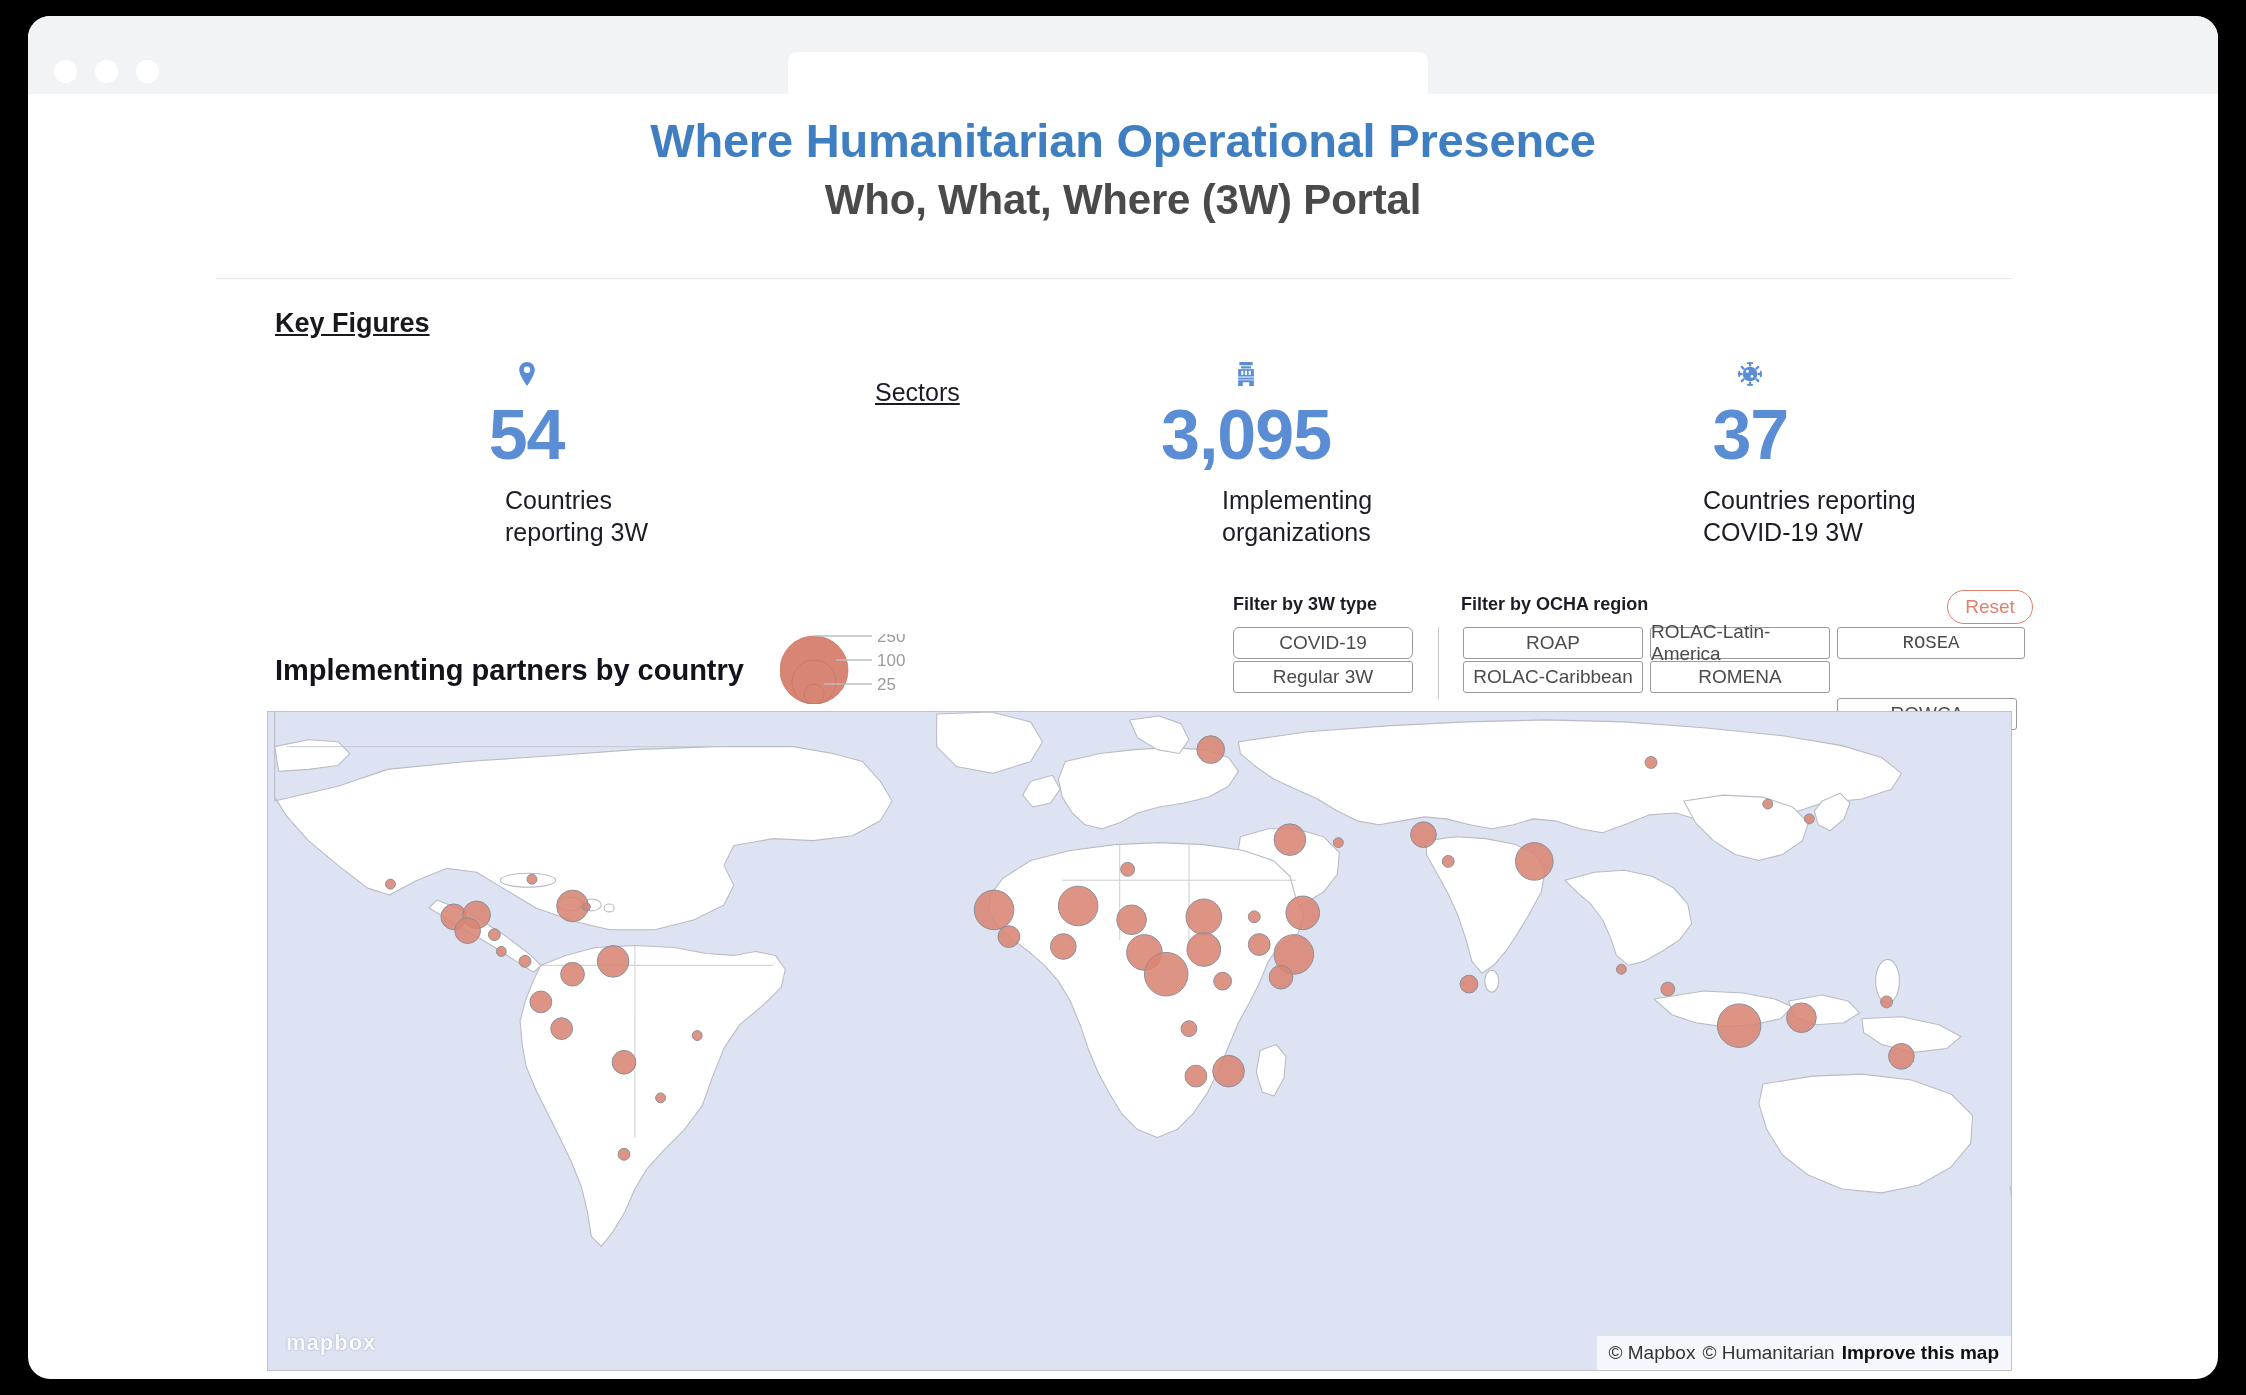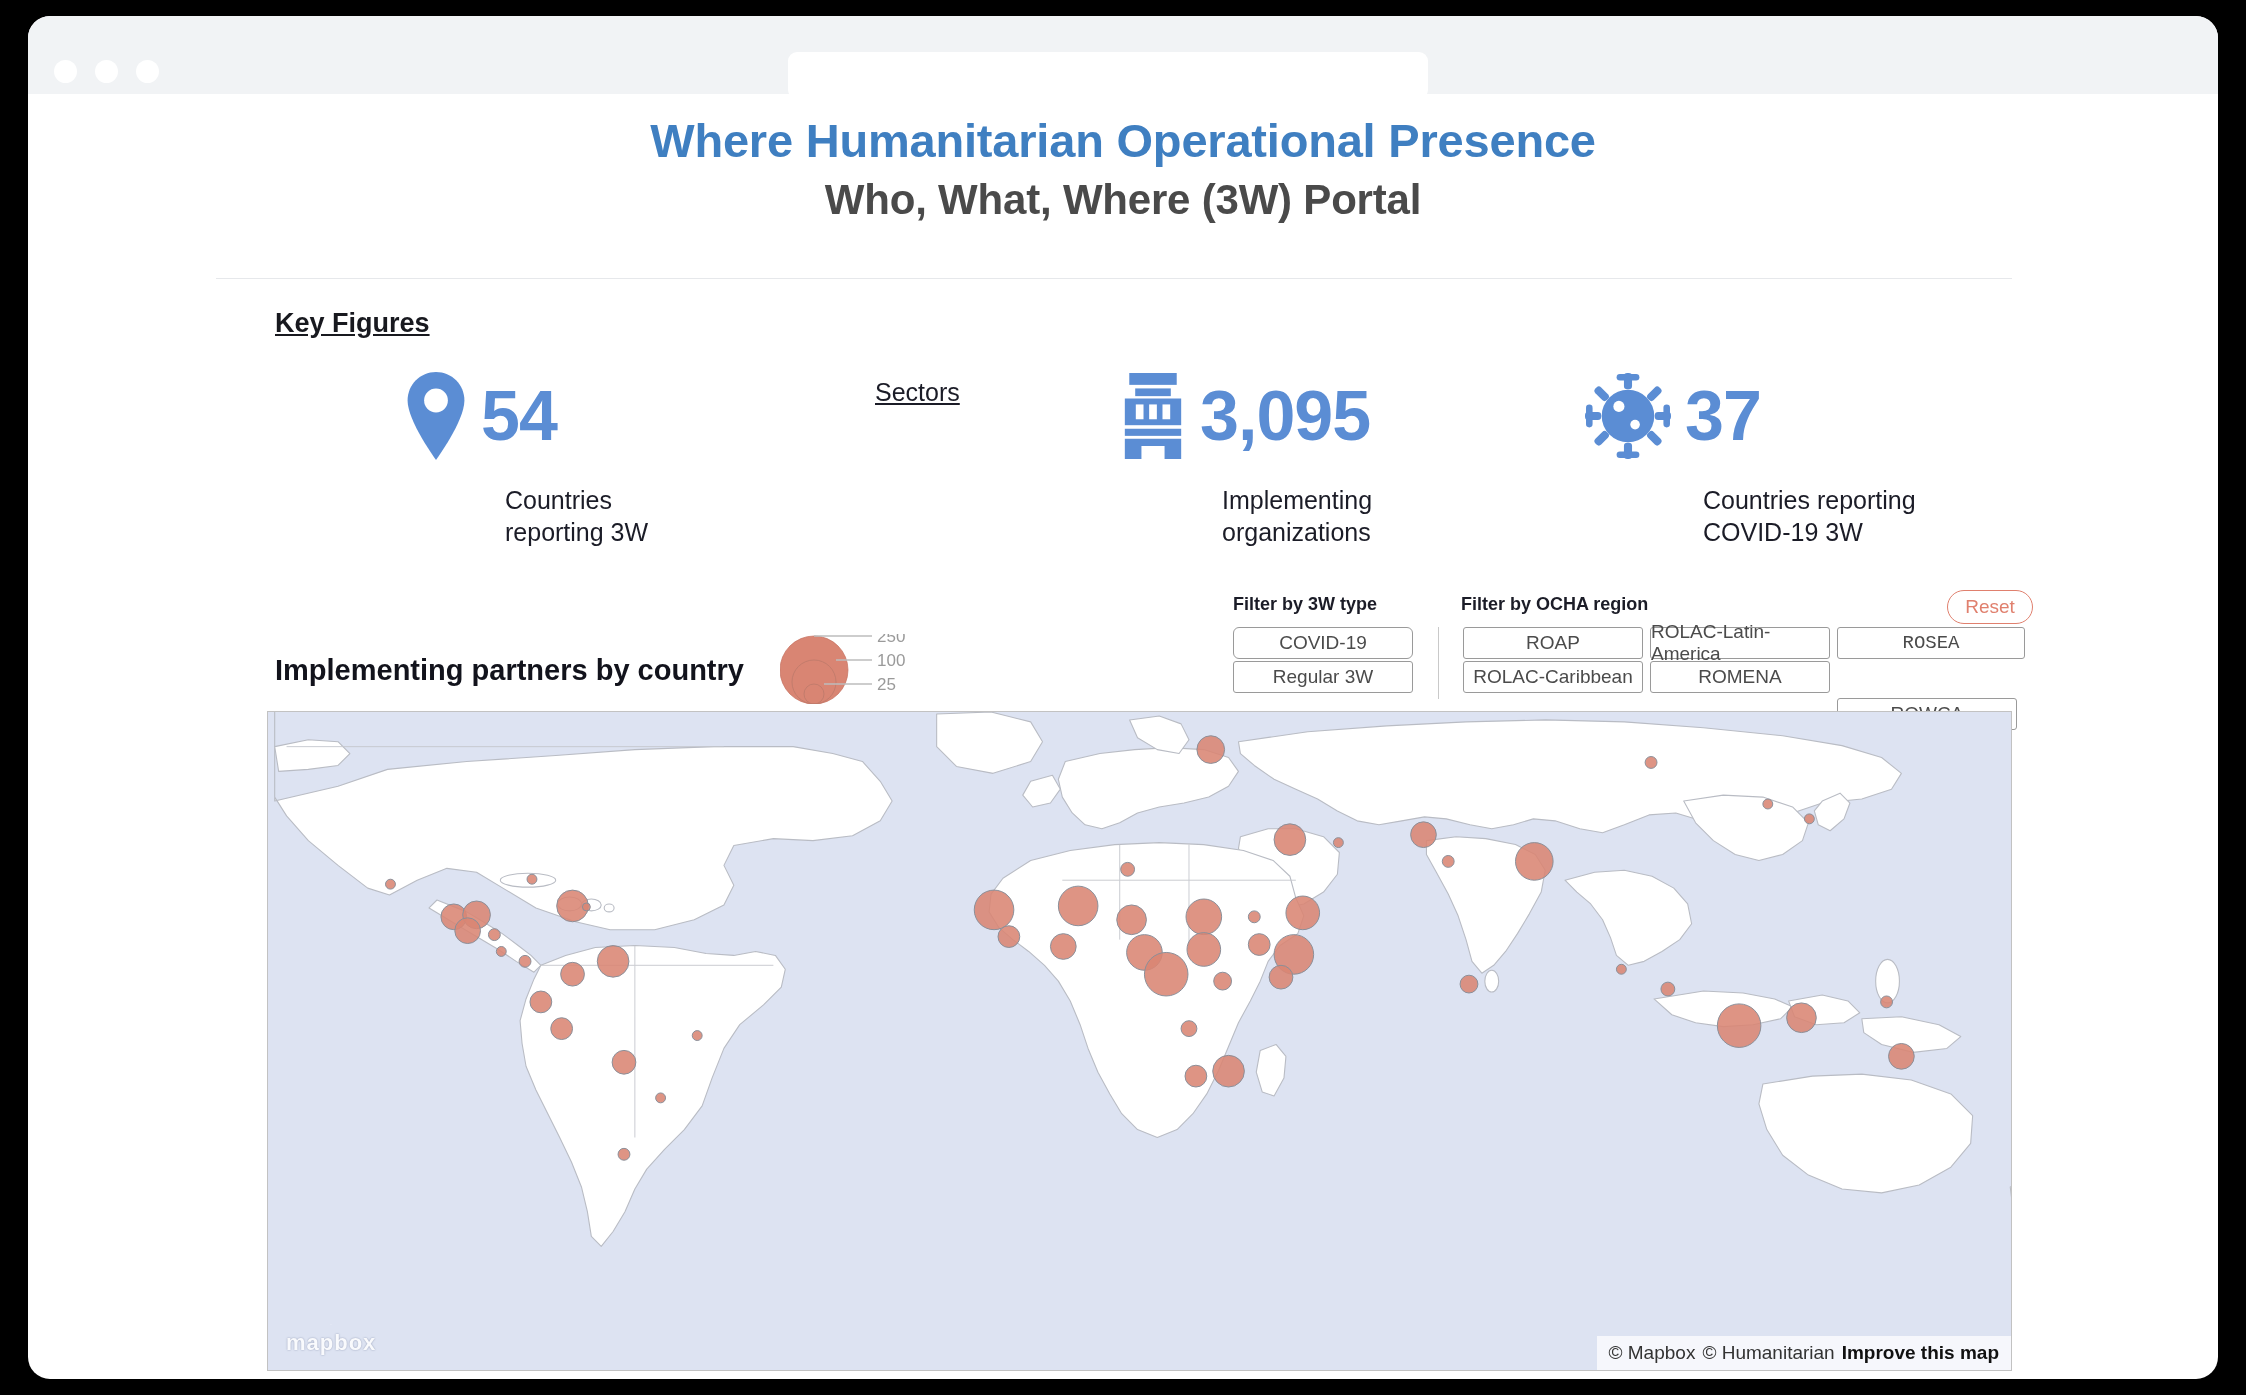--- a/index.html
+++ b/index.html
@@ -37,21 +37,21 @@
     position:absolute;left:188px;top:262px;width:1796px;height:1px;
     background:#e6e8eb;
   }
   
   .kf-title{
     position:absolute;left:247px;top:292px;
     font-size:27px;font-weight:bold;color:#18191f;text-decoration:underline;
   }
   .kf-row{position:absolute;left:247px;top:346px;width:1760px;height:200px;}
   .kf{position:absolute;top:0;}
-  .kf .head{display:flex;align-items:center;gap:14px;height:108px;}
+  .kf .head{display:flex;align-items:center;gap:14px;height:108px;flex-direction:column;}
   .kf .num{
     font-size:70px;font-weight:bold;color:#5b8dd4;line-height:1;
     letter-spacing:-1px;
   }
   .kf .lbl{
     font-size:25px;color:#1b1c27;line-height:1.28;margin-top:14px;
   }
   .kf-icon{display:block;}
   .kf1{left:130px;}
   .kf1 .lbl{margin-left:100px;}

